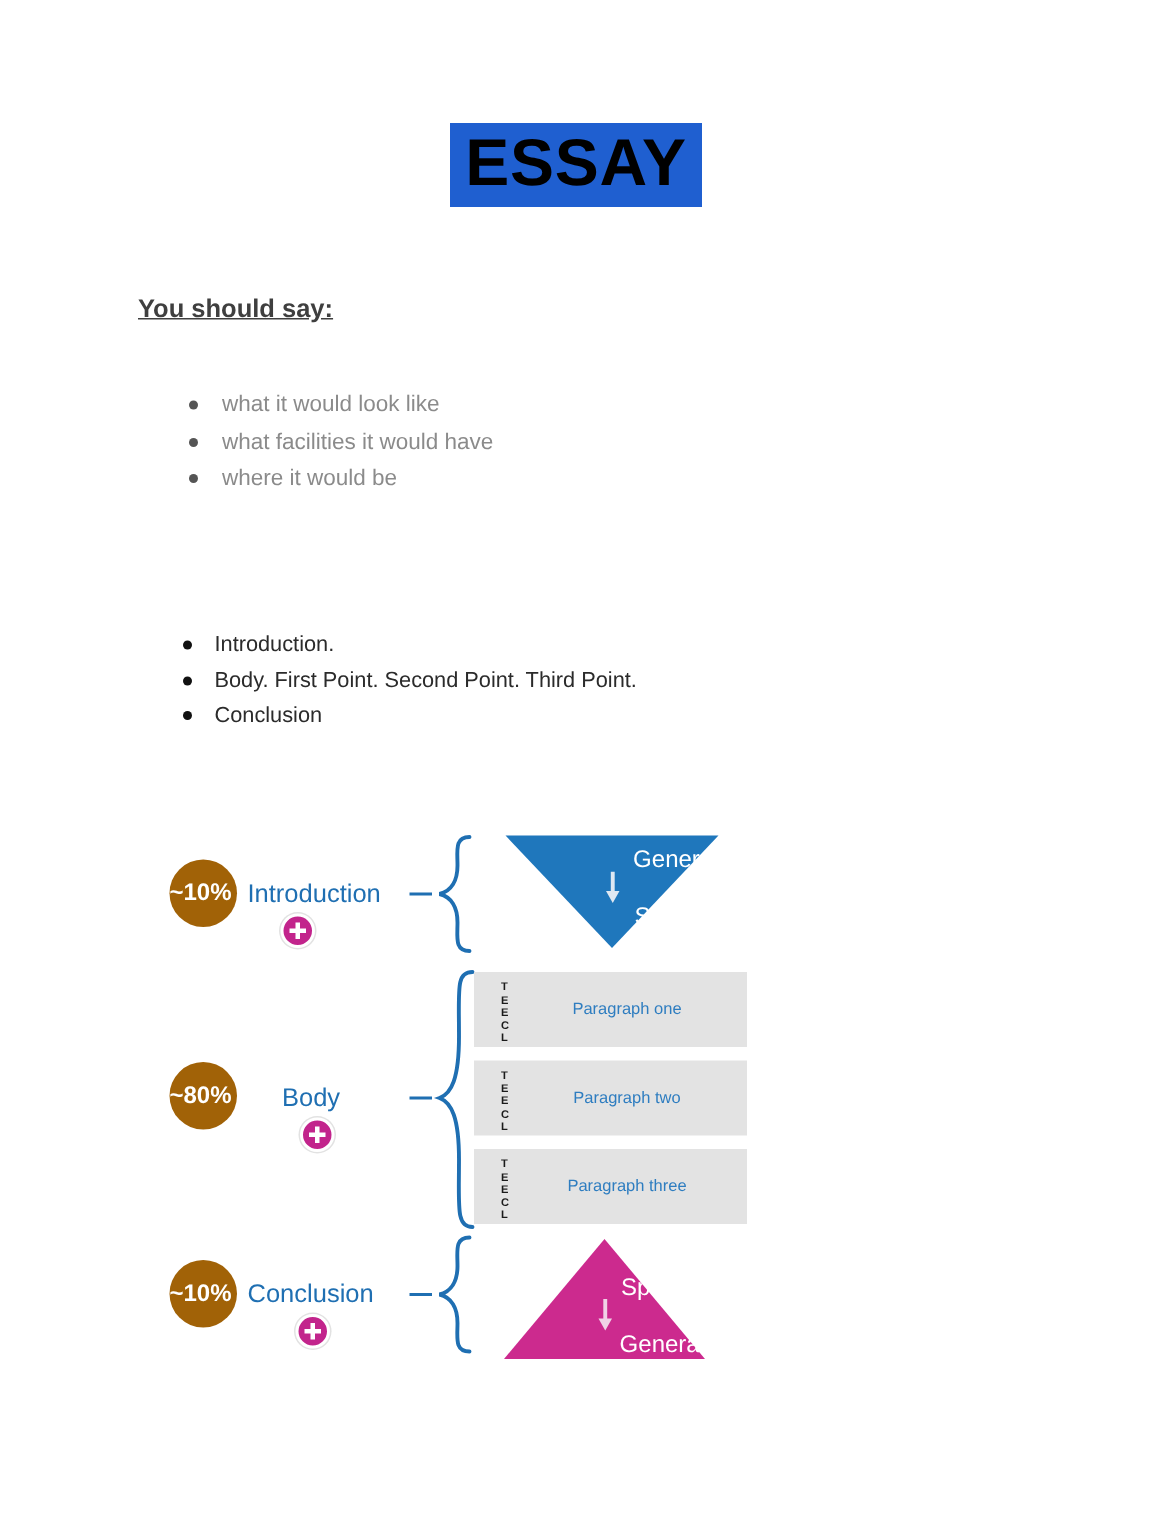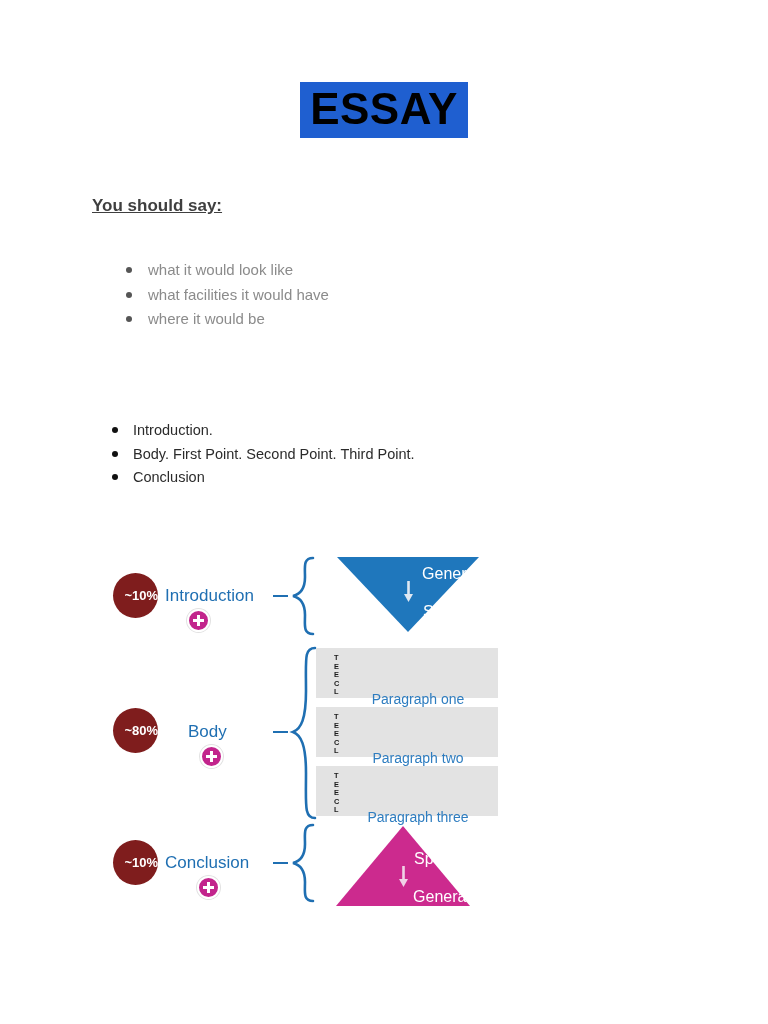--- a/index.html
+++ b/index.html
@@ -88,21 +88,21 @@
     font-size: 17px;
     font-weight: bold;
     color: #000;
     line-height: 29px;
     font-family: "Liberation Sans", sans-serif;
   }
 
   .outline-list {
     position: absolute;
     top: 419px;
-    left: 106px;
+    left: 116px;
     margin: 0;
     padding: 0;
     list-style: none;
   }
   .outline-list li {
     font-size: 14.5px;
     color: #2b2b2b;
     line-height: 23.5px;
     padding-left: 27px;
     position: relative;
@@ -125,27 +125,27 @@
     left: 105px;
     width: 420px;
     height: 380px;
   }
 
   .pct-circle {
     position: absolute;
     width: 45px;
     height: 45px;
     border-radius: 50%;
-    background: #7f1d1d;
+    background: #a16207;
     color: #ffffff;
-    font-size: 13px;
+    font-size: 16px;
     font-weight: bold;
     display: flex;
     align-items: center;
-    justify-content: flex-end;
+    justify-content: flex-start;
     font-family: "Liberation Sans", sans-serif;
   }
 
   .stage-label {
     position: absolute;
     color: #1F6FB2;
     font-size: 17px;
     font-weight: normal;
     white-space: nowrap;
     font-family: "Liberation Sans", sans-serif;
@@ -219,23 +219,22 @@
     left: 0;
     top: 0;
     width: 182px;
     height: 50px;
     display: flex;
     align-items: center;
     justify-content: center;
     padding-left: 22px;
     box-sizing: border-box;
     color: #2E7DC0;
-    font-size: 14px;
-    font-family: "Liberation Sans", sans-serif;
-    margin-top: 26px;
+    font-size: 11px;
+    font-family: "Liberation Sans", sans-serif;
   }
   .connector {
     position: absolute;
     height: 1.6px;
     background: #1F6FB2;
   }
 </style>
 </head>
 <body>
 

